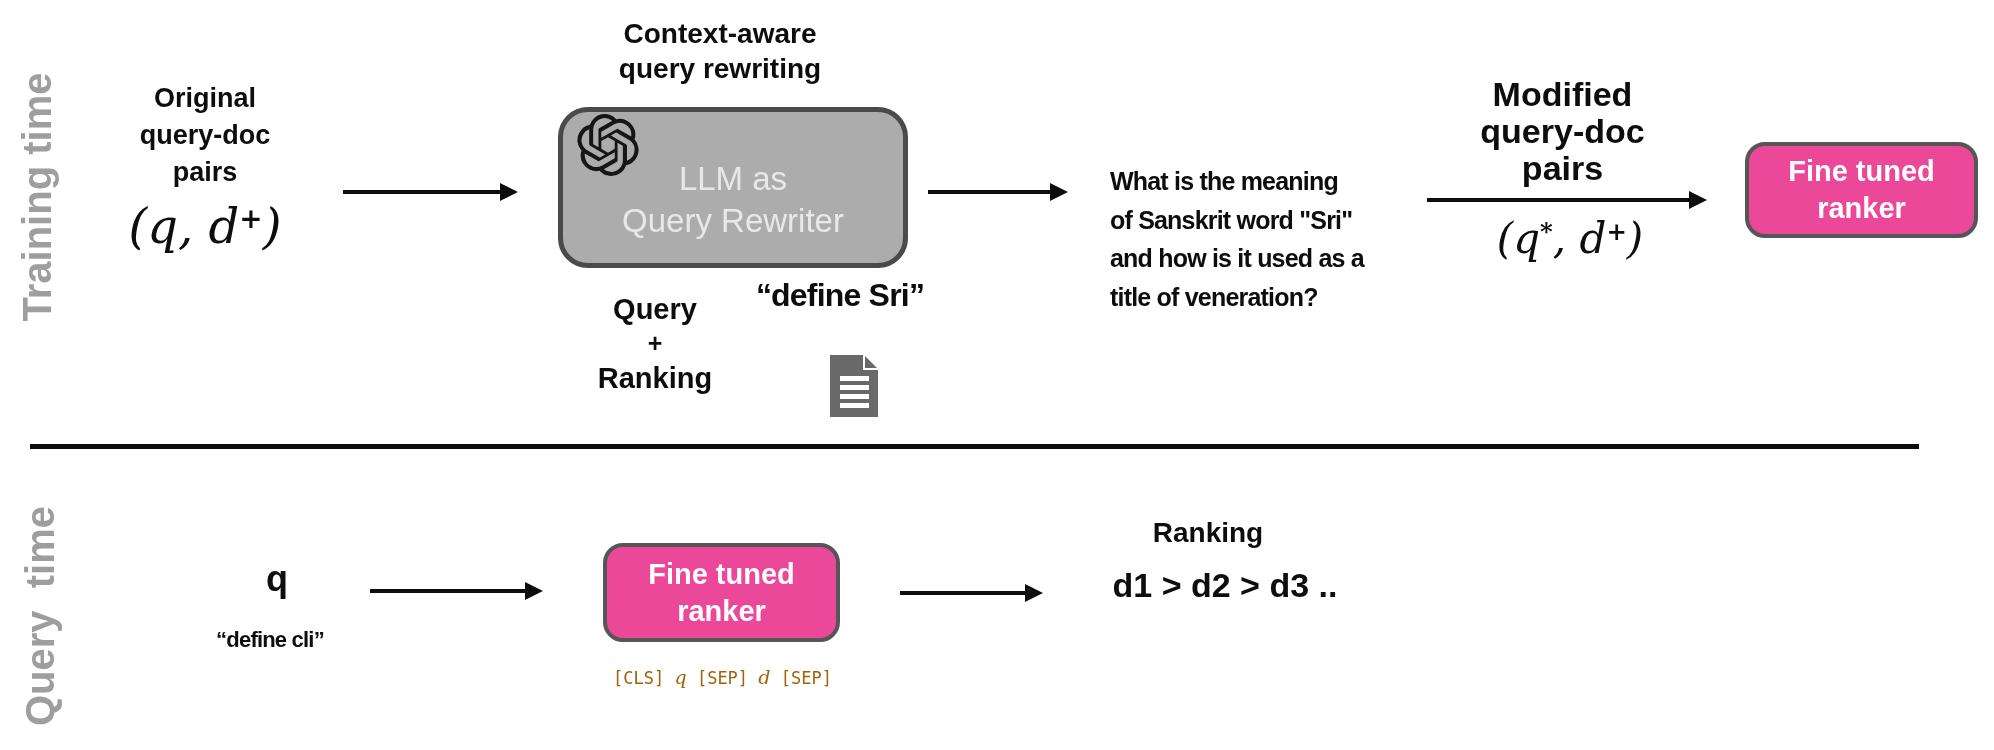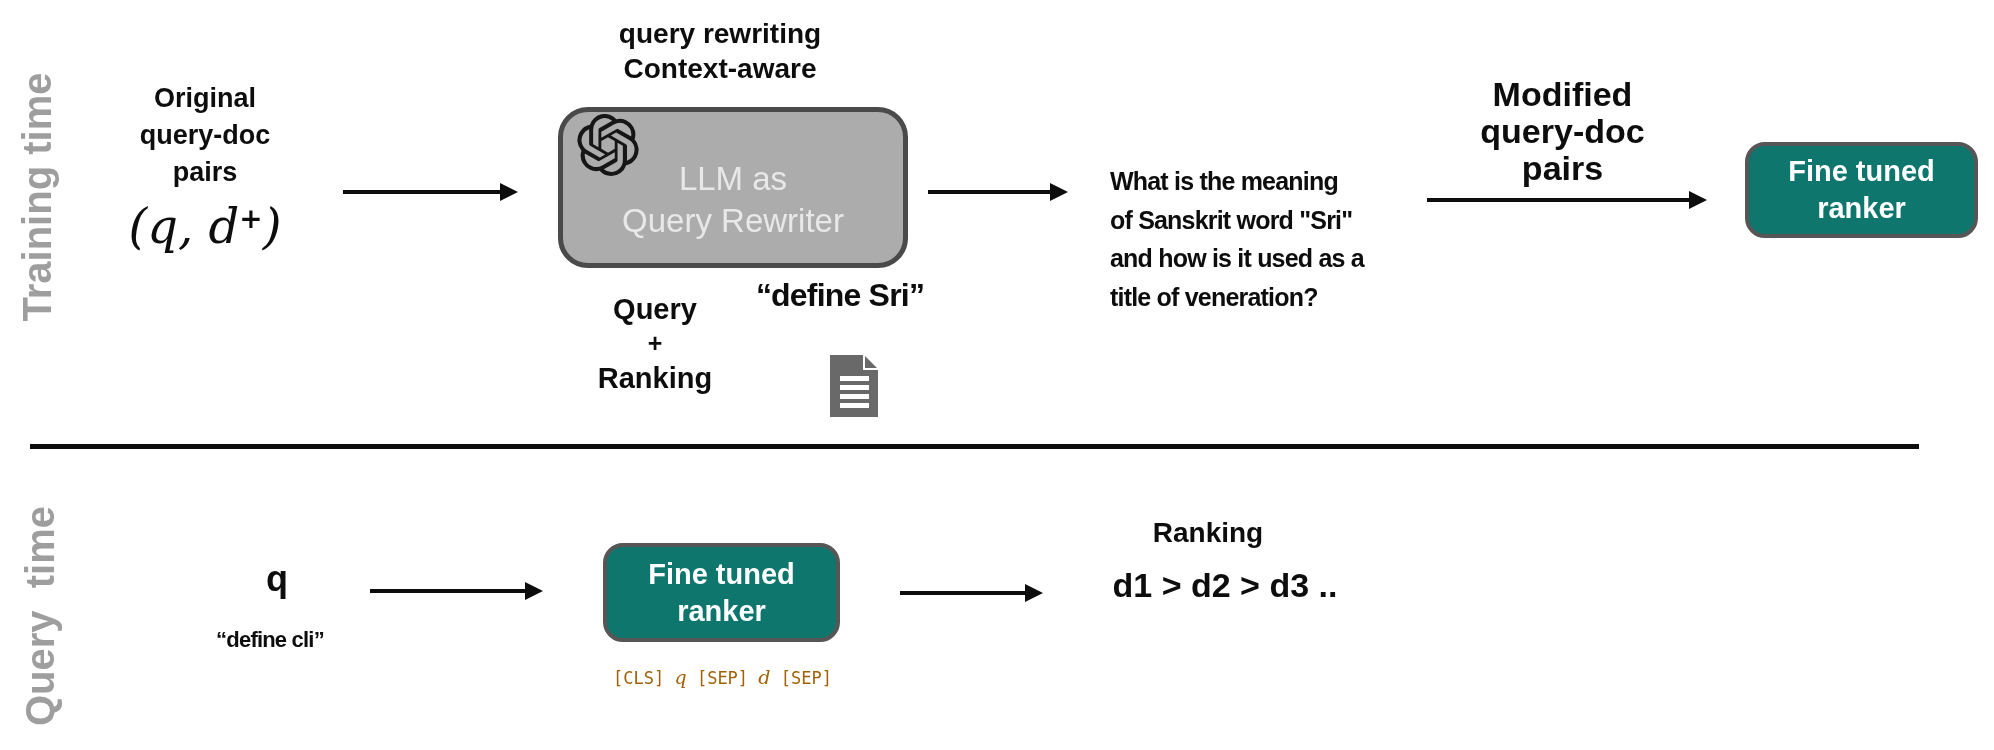--- a/index.html
+++ b/index.html
@@ -36,21 +36,21 @@
   .math sup{font-size:58%;font-style:normal;vertical-align:0.55em;font-weight:700;}
   .math .pn{font-style:italic;}
   .llm-box{
     background:#acacac;border:5px solid #4a4a4a;border-radius:30px;
     box-sizing:border-box;
   }
   .llm-text{
     font-size:33px;line-height:42px;font-weight:400;color:#e8e8e8;
   }
   .rbox{
-    background:#0f766e;border:4px solid #565656;border-radius:20px;
+    background:#ec4899;border:4px solid #565656;border-radius:20px;
     box-sizing:border-box;
     display:flex;flex-direction:column;align-items:center;justify-content:center;
     color:#ffffff;font-weight:700;font-size:29px;line-height:37px;
   }
   .cond{letter-spacing:-0.8px;font-weight:700;}
   .divider{position:absolute;background:#0d0d0d;}
   .mono{
     font-family:"DejaVu Sans Mono","Liberation Mono",monospace;
     font-size:17px;color:#a16207;white-space:nowrap;
   }
@@ -72,22 +72,22 @@
     <div>query-doc</div>
     <div>pairs</div>
   </div>
   <div class="abs math ctr" style="left:95px;top:198px;width:220px;font-size:48px;">
     <span class="pn">(</span><span>q</span><span>, </span><span>d</span><sup>+</sup><span class="pn">)</span>
   </div>
 
   <div class="arrow" style="left:343px;top:190px;width:157px;"></div>
 
   <div class="abs hd ctr" style="left:585px;top:16px;width:270px;font-size:28px;line-height:35px;">
+    <div>Context-aware</div>
     <div>query rewriting</div>
-    <div>Context-aware</div>
   </div>
 
   <div class="abs llm-box" style="left:558px;top:107px;width:350px;height:161px;"></div>
   <svg class="abs" style="left:577px;top:114px;" width="62" height="62" viewBox="0 0 24 24">
     <path fill="#161616" d="M22.2819 9.8211a5.9847 5.9847 0 0 0-.5157-4.9108 6.0462 6.0462 0 0 0-6.5098-2.9A6.0651 6.0651 0 0 0 4.9807 4.1818a5.9847 5.9847 0 0 0-3.9977 2.9 6.0462 6.0462 0 0 0 .7427 7.0966 5.98 5.98 0 0 0 .511 4.9107 6.051 6.051 0 0 0 6.5146 2.9001A5.9847 5.9847 0 0 0 13.2599 24a6.0557 6.0557 0 0 0 5.7718-4.2058 5.9894 5.9894 0 0 0 3.9977-2.9001 6.0557 6.0557 0 0 0-.7475-7.073zm-9.022 12.6081a4.4755 4.4755 0 0 1-2.8764-1.0408l.1419-.0804 4.7783-2.7582a.7948.7948 0 0 0 .3927-.6813v-6.7369l2.02 1.1686a.071.071 0 0 1 .038.052v5.5826a4.504 4.504 0 0 1-4.4945 4.4944zm-9.6607-4.1254a4.4708 4.4708 0 0 1-.5346-3.0137l.142.0852 4.783 2.7582a.7712.7712 0 0 0 .7806 0l5.8428-3.3685v2.3324a.0804.0804 0 0 1-.0332.0615L9.74 19.9502a4.4992 4.4992 0 0 1-6.1408-1.6464zM2.3408 7.8956a4.485 4.485 0 0 1 2.3655-1.9728V11.6a.7664.7664 0 0 0 .3879.6765l5.8144 3.3543-2.0201 1.1685a.0757.0757 0 0 1-.071 0l-4.8303-2.7865A4.504 4.504 0 0 1 2.3408 7.8956zm16.5963 3.8558L13.1038 8.364 15.1192 7.2a.0757.0757 0 0 1 .071 0l4.8303 2.7913a4.4944 4.4944 0 0 1-.6765 8.1042v-5.6772a.79.79 0 0 0-.407-.667zm2.0107-3.0231l-.142-.0852-4.7735-2.7818a.7759.7759 0 0 0-.7854 0L9.409 9.2297V6.8974a.0662.0662 0 0 1 .0284-.0615l4.8303-2.7866a4.4992 4.4992 0 0 1 6.6802 4.66zM8.3065 12.863l-2.02-1.1638a.0804.0804 0 0 1-.038-.0567V6.0742a4.4992 4.4992 0 0 1 7.3757-3.4537l-.142.0805L8.704 5.459a.7948.7948 0 0 0-.3927.6813zm1.0976-2.3654l2.602-1.4998 2.6069 1.4998v2.9994l-2.5974 1.4997-2.6067-1.4997z"></path>
   </svg>
   <div class="abs llm-text ctr" style="left:558px;top:158px;width:350px;">
     <div>LLM as</div>
     <div>Query Rewriter</div>
   </div>
@@ -118,20 +118,23 @@
     <div class="nowrap">title of veneration?</div>
   </div>
 
   <div class="arrow" style="left:1427px;top:198px;width:262px;"></div>
 
   <div class="abs hd ctr" style="left:1460px;top:76px;width:205px;font-size:34px;">
     <div>Modified</div>
     <div>query-doc</div>
     <div>pairs</div>
   </div>
+  <div class="abs math ctr" style="left:1460px;top:214px;width:220px;font-size:42px;">
+    <span class="pn">(</span><span>q</span><sup>*</sup><span>, </span><span>d</span><sup>+</sup><span class="pn">)</span>
+  </div>
 
   <div class="abs rbox" style="left:1745px;top:142px;width:233px;height:96px;">
     <div>Fine tuned</div>
     <div>ranker</div>
   </div>
 
   <div class="divider" style="left:30px;top:444px;width:1889px;height:5px;"></div>
 
   <div class="rot-label" style="left:40px;top:616px;">Query  time</div>
 

